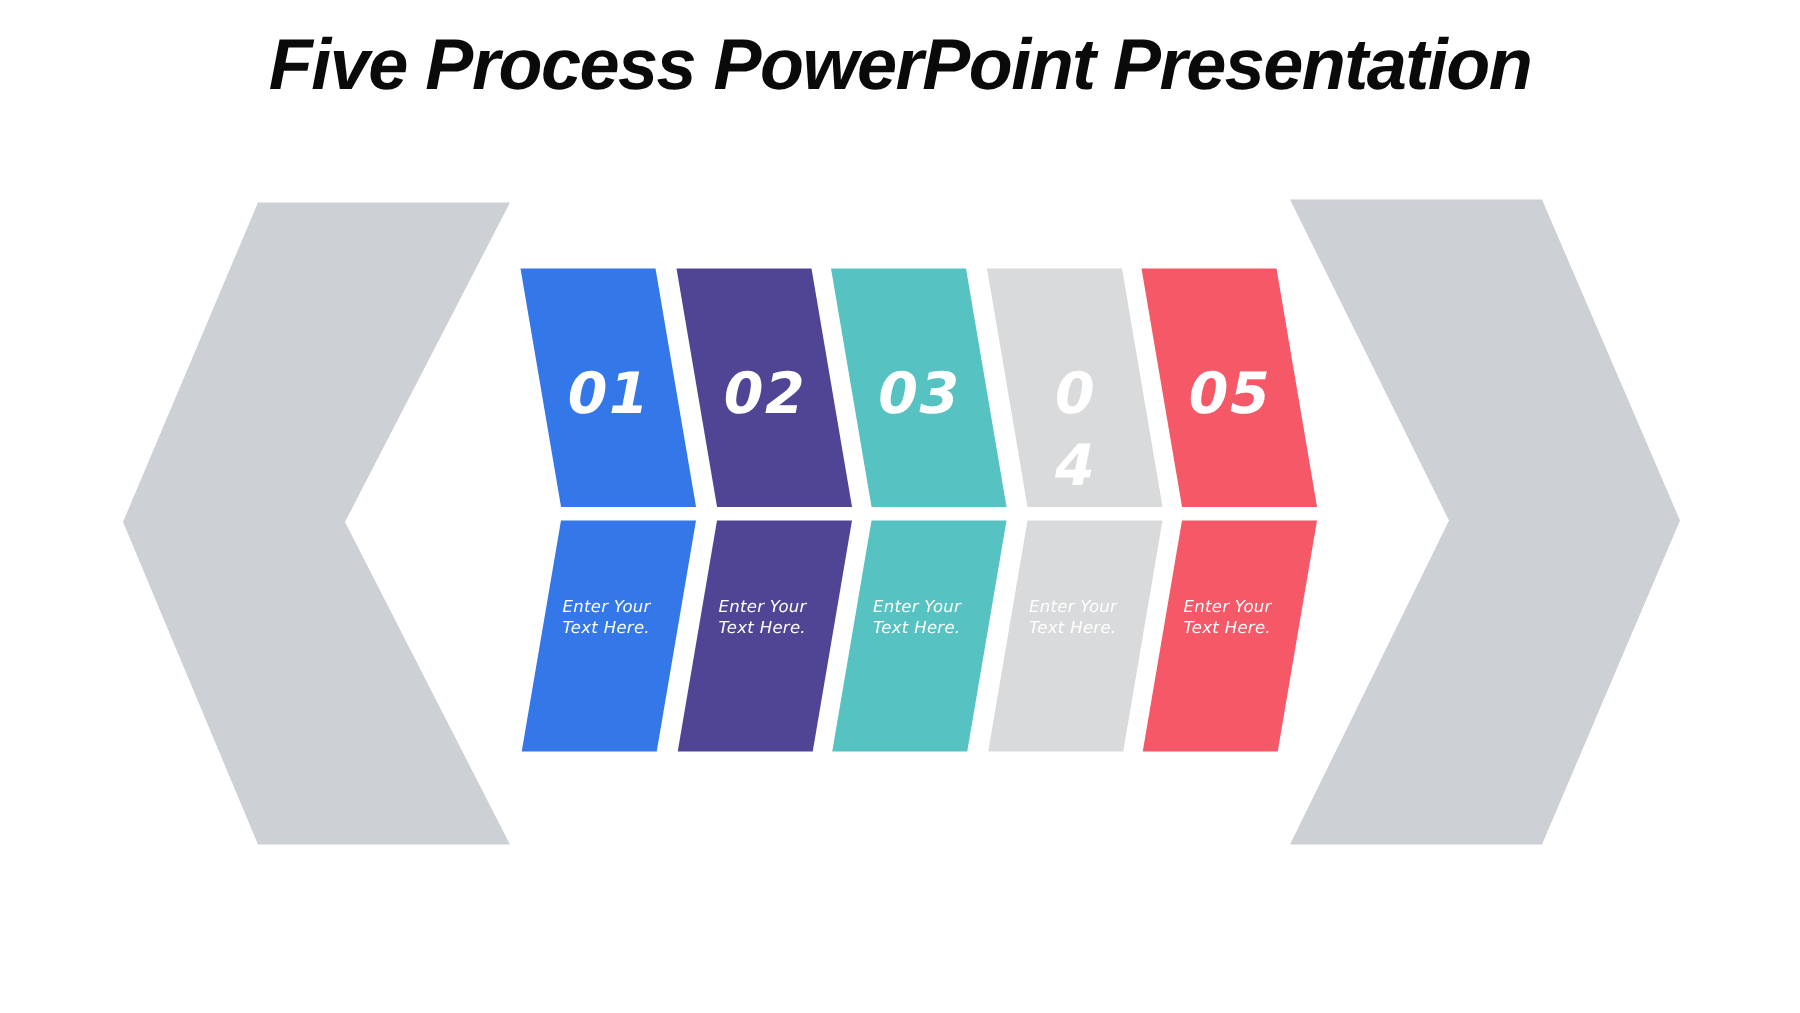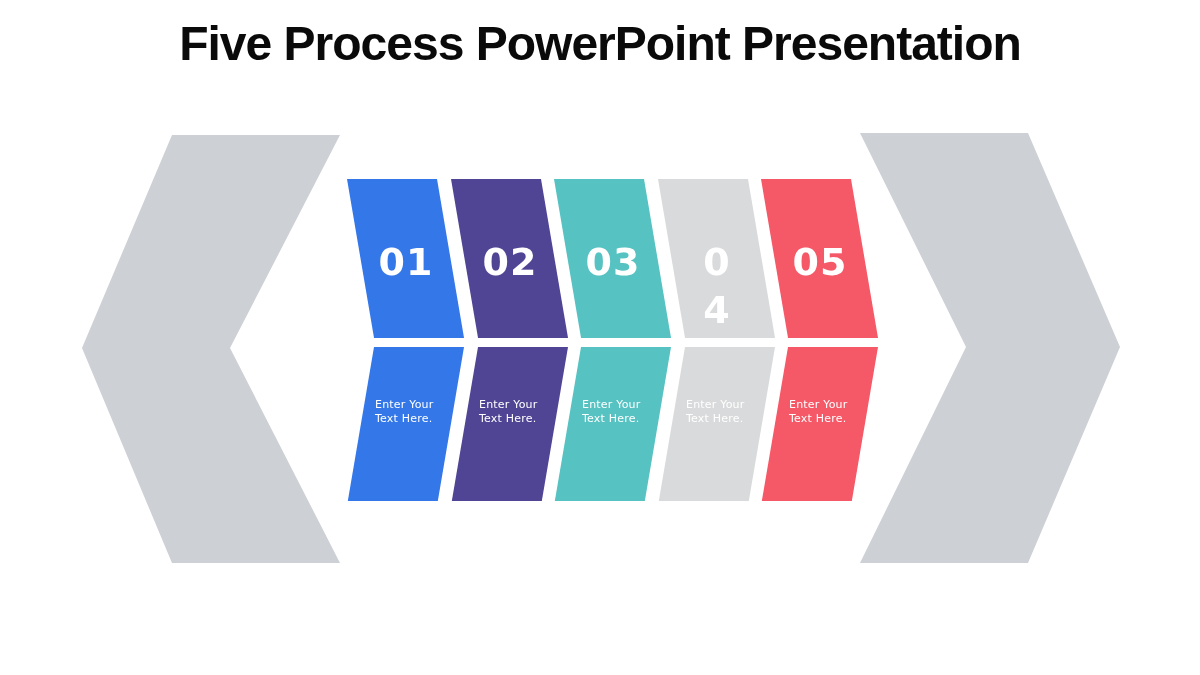--- a/index.html
+++ b/index.html
@@ -3,20 +3,21 @@
 <meta charset="utf-8">
 <style>
   html, body { margin: 0; padding: 0; background: #ffffff; }
   .slide {
     position: relative;
     width: 1200px;
     height: 675px;
     background: #ffffff;
     overflow: hidden;
     font-family: "DejaVu Sans", sans-serif;
+    font-style: italic;
   }
   .title {
     position: absolute;
     top: 16px;
     left: 0;
     width: 100%;
     margin: 0;
     text-align: center;
     font-family: "Liberation Sans", sans-serif;
     font-weight: bold;

